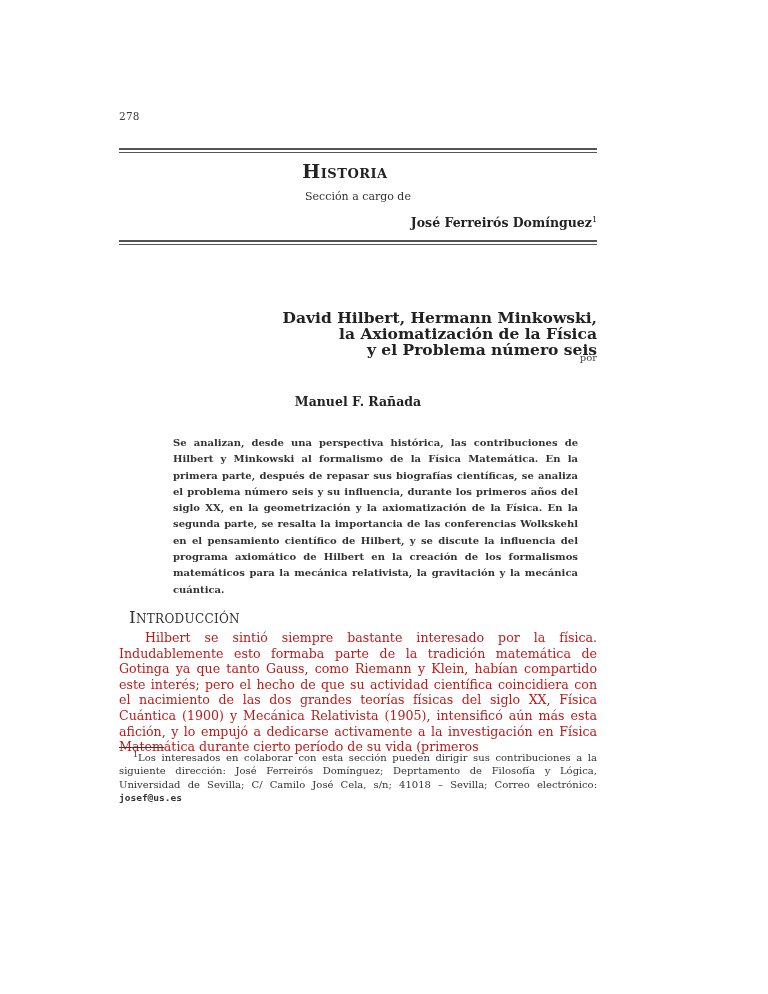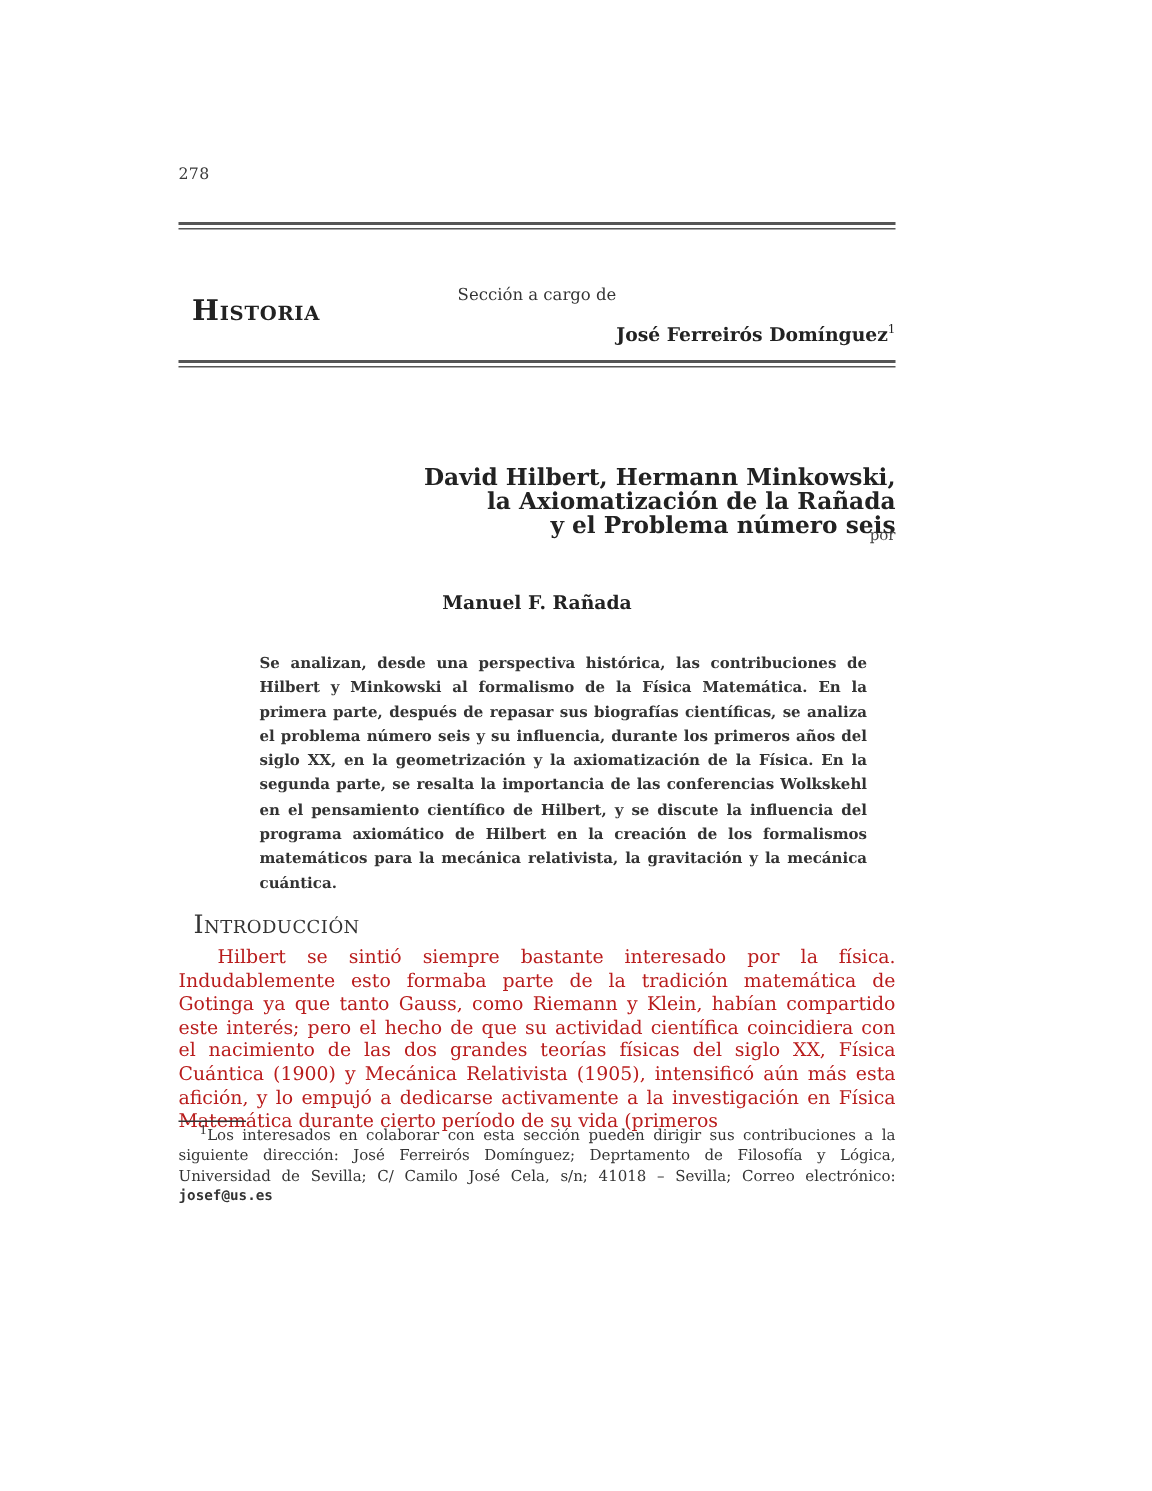--- a/index.html
+++ b/index.html
@@ -7,22 +7,22 @@
          font-family: "DejaVu Serif", "Liberation Serif", serif; color: #2a2a2a; }
   .page { position: absolute; left: 0; top: 0; width: 768px; height: 994px; }
   .running-head { position: absolute; top: 110px; left: 119px; width: 478px;
          display: flex; justify-content: space-between; font-size: 10.5px; color: #3a3a3a;
          letter-spacing: 0.2px; }
   .sc { font-variant: small-caps; }
   .rule-double { position: absolute; left: 119px; width: 478px; height: 5px;
          border-top: 2px solid #555; border-bottom: 1px solid #555; box-sizing: border-box; }
   .rule-top { top: 148px; }
   .rule-bottom { top: 240px; }
-  .section-title { position: absolute; top: 160px; left: 128px; width: 478px; 
-         font-weight: bold; font-size: 19px; font-variant: small-caps; color: #222; letter-spacing: 0.5px; margin-top: 36px; }
+  .section-title { position: absolute; top: 160px; left: 106px; width: 478px; text-align: center;
+         font-weight: bold; font-size: 19px; font-variant: small-caps; color: #222; letter-spacing: 0.5px; }
   .section-sub { position: absolute; top: 190px; left: 119px; width: 478px; text-align: center;
          font-size: 11px; color: #333; }
   .section-editor { position: absolute; top: 215px; left: 119px; width: 478px; text-align: right;
          font-size: 12.5px; font-weight: bold; color: #222; }
   sup { font-size: 8px; vertical-align: super; line-height: 0; font-weight: normal; }
   .article-title { position: absolute; top: 310px; left: 119px; width: 478px; text-align: right;
          font-size: 15.5px; font-weight: bold; line-height: 16px; color: #222; }
   .por { position: absolute; top: 352px; left: 119px; width: 478px; text-align: right;
          font-size: 10px; color: #444; }
   .author { position: absolute; top: 394px; left: 119px; width: 478px; text-align: center;
@@ -55,21 +55,21 @@
   <div class="section-title">Historia</div>
   <div class="section-sub">Sección a cargo de</div>
   <div class="section-editor">
     <span>José Ferreirós Domínguez</span><sup>1</sup>
   </div>
 
   <div class="rule-double rule-bottom"></div>
 
   <div class="article-title">
     <div>David Hilbert, Hermann Minkowski,</div>
-    <div>la Axiomatización de la Rañada</div>
+    <div>la Axiomatización de la Física</div>
     <div>y el Problema número seis</div>
   </div>
 
   <div class="por">por</div>
   <div class="author">Manuel F. Rañada</div>
 
   <div class="abstract">Se analizan, desde una perspectiva histórica, las contribuciones de Hilbert y Minkowski al formalismo de la Física Matemática. En la primera parte, después de repasar sus biografías científicas, se analiza el problema número seis y su influencia, durante los primeros años del siglo XX, en la geometrización y la axiomatización de la Física. En la segunda parte, se resalta la importancia de las conferencias Wolkskehl en el pensamiento científico de Hilbert, y se discute la influencia del programa axiomático de Hilbert en la creación de los formalismos matemáticos para la mecánica relativista, la gravitación y la mecánica cuántica.</div>
 
   <div class="intro-heading">Introducción</div>
 

